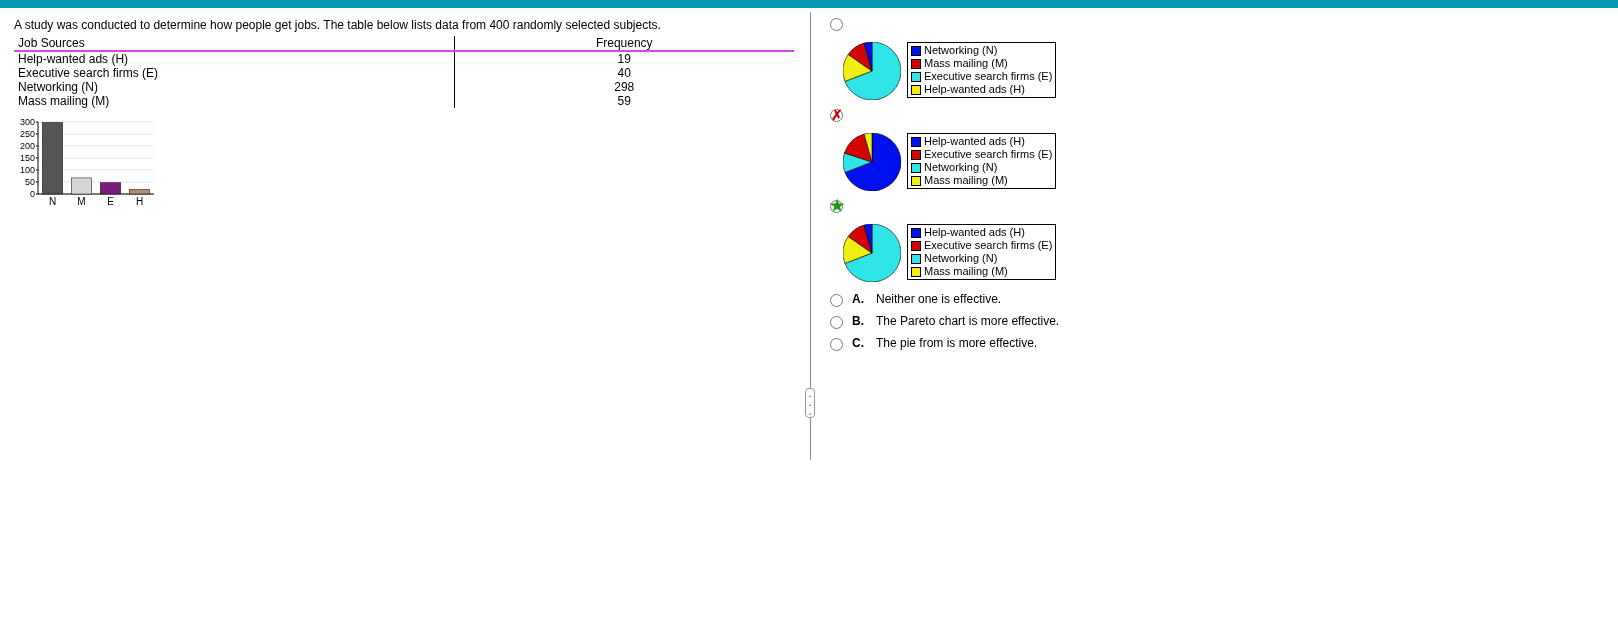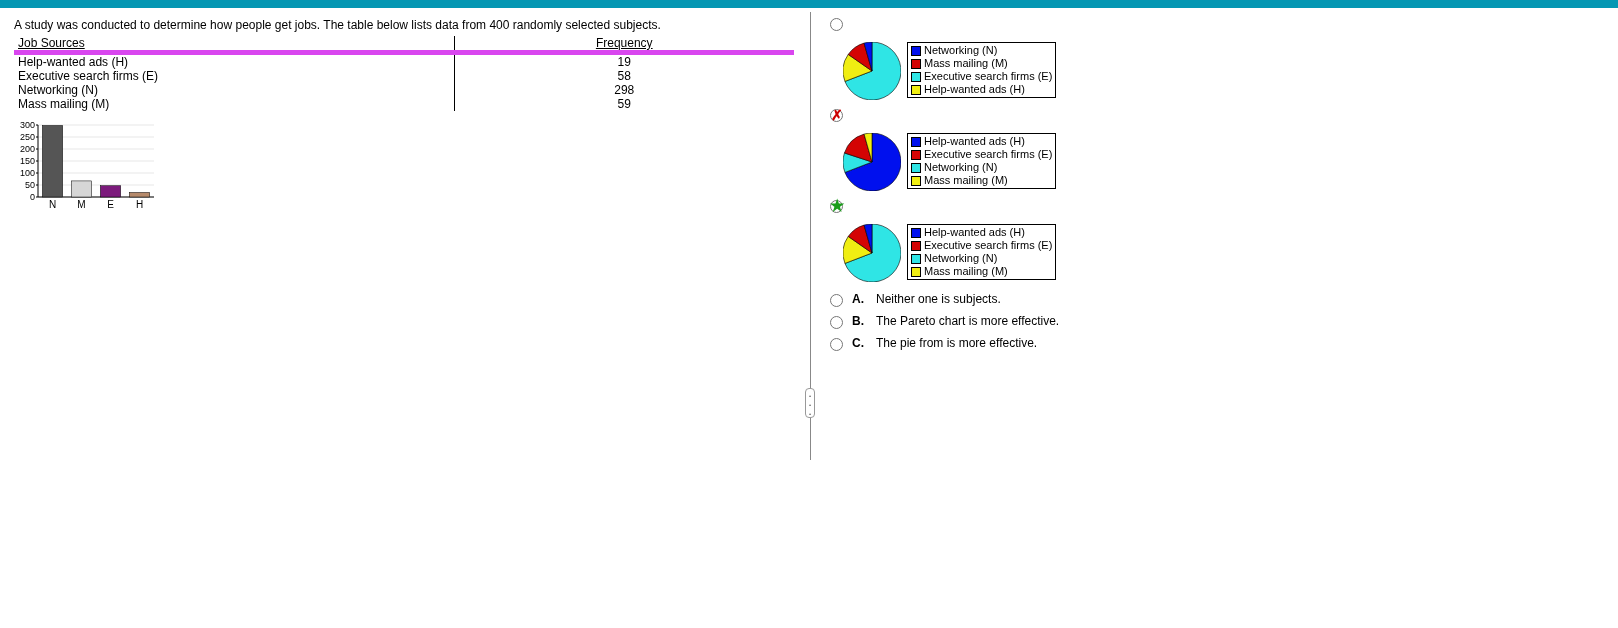--- a/index.html
+++ b/index.html
@@ -12,21 +12,21 @@
     width: 1618px;
   }
   .topbar { height: 8px; background: #0597b3; }
   .page { display: flex; height: 452px; position: relative; }
   .left { width: 810px; padding: 10px 14px; }
   .divider { width: 1px; background: #888; margin-top: 4px; height: 608px; }
   .right { width: 790px; padding: 10px 14px; }
 
   .intro { margin-bottom: 4px; }
   table.freq { border-collapse: collapse; width: 780px; }
-  table.freq th { text-align: left; font-weight: normal; text-decoration: underline; border-bottom: 5px solid #d946ef; padding: 0 4px; }
+  table.freq th { text-align: left; font-weight: normal; border-bottom: 2px solid #d946ef; padding: 0 4px; }
   table.freq th:first-child { width: 440px; border-right: 1px solid #000; }
   table.freq th:nth-child(2) { text-align: center; }
   table.freq td { padding: 0 4px; }
   table.freq td:first-child { border-right: 1px solid #000; width: 440px; }
   table.freq td:nth-child(2) { text-align: center; }
 
   .pareto { margin-top: 10px; margin-left: -4px; }
   .pareto svg { display: block; }
 
   .prompt { margin-bottom: 10px; }
@@ -77,21 +77,21 @@
           <th>Frequency</th>
         </tr>
       </thead>
       <tbody id="freq-body">
           <tr>
             <td>Help-wanted ads (H)</td>
             <td>19</td>
           </tr>
           <tr>
             <td>Executive search firms (E)</td>
-            <td>58</td>
+            <td>40</td>
           </tr>
           <tr>
             <td>Networking (N)</td>
             <td>298</td>
           </tr>
           <tr>
             <td>Mass mailing (M)</td>
             <td>59</td>
           </tr>
         </tbody>
@@ -249,21 +249,21 @@
       </div>
     </div>
         </div>
       </div>
 
 
     <div id="mc-list">
         <div class="mc">
           <input type="radio" name="effective" style="">
     <span class="letter">A.</span>
-    <span>Neither one is subjects.</span>
+    <span>Neither one is effective.</span>
         </div>
         <div class="mc">
           <input type="radio" name="effective" style="">
     <span class="letter">B.</span>
     <span>The Pareto chart is more effective.</span>
         </div>
         <div class="mc">
           <input type="radio" name="effective" style="">
     <span class="letter">C.</span>
     <span>The pie from is more effective.</span>

